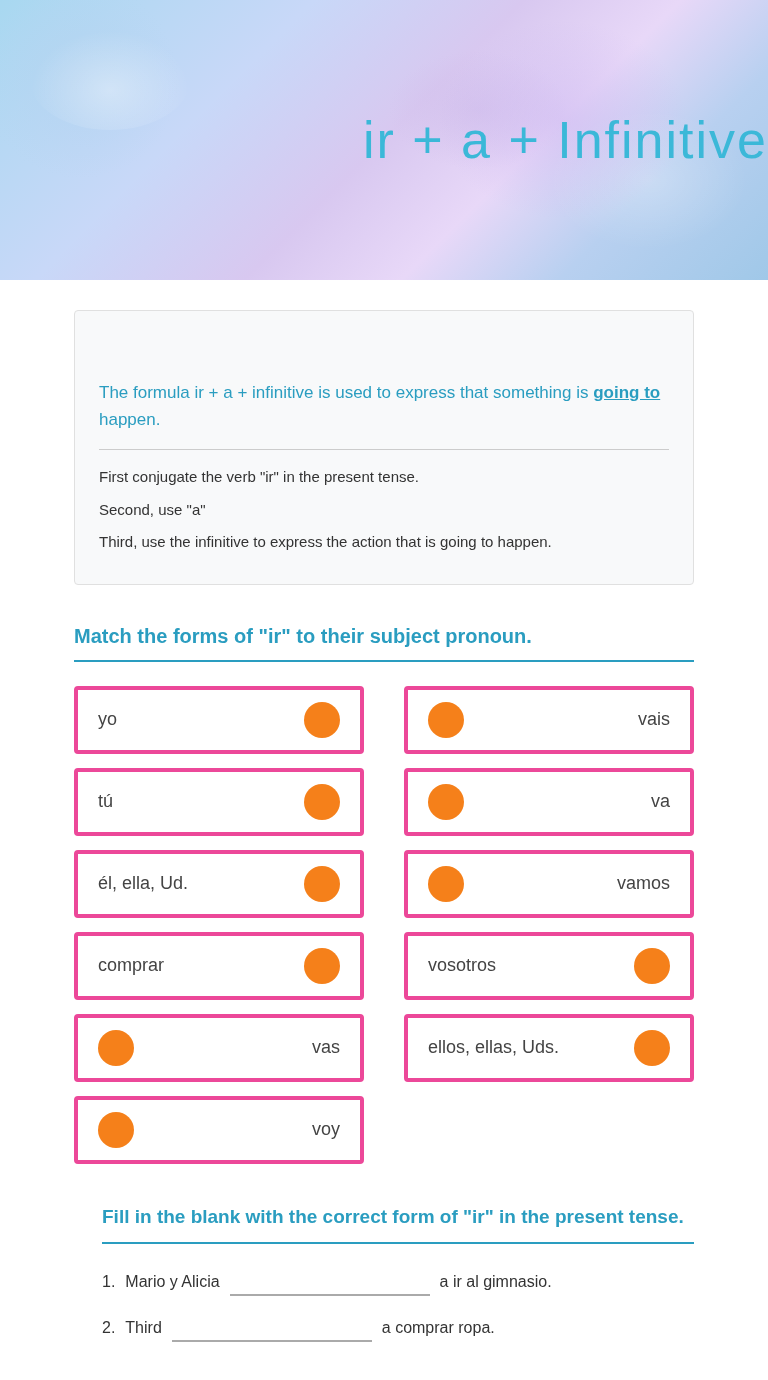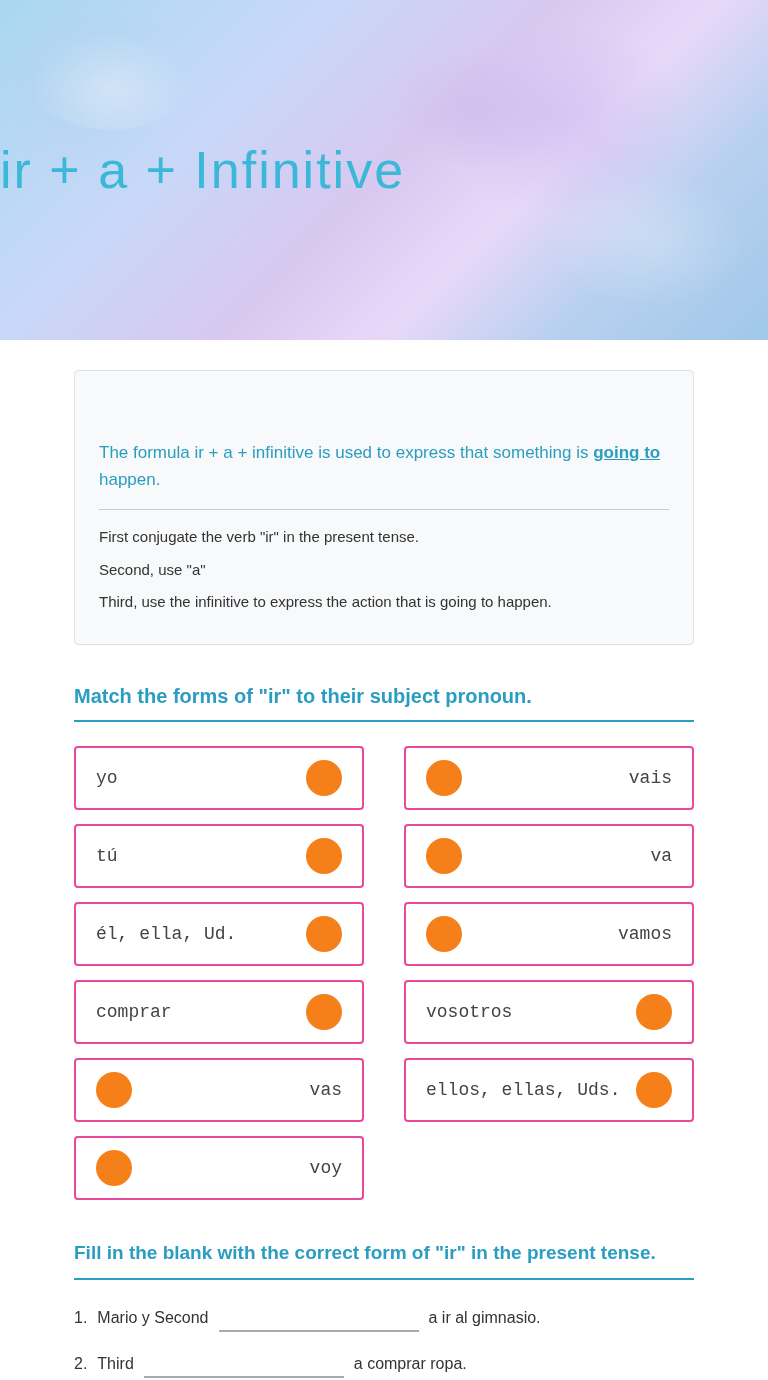--- a/index.html
+++ b/index.html
@@ -8,25 +8,25 @@
       font-family: 'Arial', sans-serif;
       background: #f0f4f8;
       width: 768px;
       min-height: 1380px;
       overflow-x: hidden;
     }
 
     
     .header {
       width: 100%;
-      height: 340px;
+      height: 280px;
       background: linear-gradient(135deg, #a8d8f0 0%, #c8d8f8 30%, #d8c8f0 50%, #e8d8f8 65%, #b8d0f0 80%, #a0c8e8 100%);
       display: flex;
       align-items: center;
-      justify-content: flex-start;
+      justify-content: flex-end;
       position: relative;
       overflow: hidden;
     }
 
     .header::before {
       content: '';
       position: absolute;
       top: -20px; left: -20px;
       width: 200px; height: 200px;
       background: radial-gradient(ellipse, rgba(180,210,240,0.6) 0%, transparent 70%);
@@ -108,29 +108,28 @@
       margin-bottom: 24px;
     }
 
     .match-grid {
       display: grid;
       grid-template-columns: 1fr 1fr;
       gap: 14px 40px;
     }
 
     .match-box {
-      border: 2px solid #ec4899;
+      border: 4px solid #ec4899;
       border-radius: 4px;
       padding: 12px 20px;
       display: flex;
       align-items: center;
       justify-content: space-between;
       background: #fff;
       min-height: 64px;
-      font-family: Liberation Mono, monospace;
     }
 
     .match-box.right-box {
       flex-direction: row-reverse;
       justify-content: space-between;
     }
 
     .match-box .pronoun-text {
       font-size: 18px;
       color: #444;
@@ -140,20 +139,21 @@
       width: 36px;
       height: 36px;
       background: #f5801a;
       border-radius: 50%;
       flex-shrink: 0;
     }
 
     
     .fill-section {
       margin-bottom: 20px;
+      margin-left: 28px;
     }
 
     .fill-section .section-heading {
       font-size: 19px;
       line-height: 1.4;
       margin-bottom: 12px;
     }
 
     .fill-questions {
       padding: 0;
@@ -297,21 +297,21 @@
       </div>
     </div>
 
     <div class="fill-section">
       <h2 class="section-heading">Fill in the blank with the correct form of "ir" in the present tense.</h2>
       <hr class="section-divider">
 
       <ul class="fill-questions">
         <li>
           <span>1.</span>
-          <span>Mario y Second</span>
+          <span>Mario y Alicia</span>
           <input class="fill-blank" type="text" aria-label="Answer for question 1" style="">
           <span>a ir al gimnasio.</span>
         </li>
         <li>
           <span>2.</span>
           <span>Third</span>
           <input class="fill-blank" type="text" aria-label="Answer for question 2" style="">
           <span>a comprar ropa.</span>
         </li>
       </ul>

